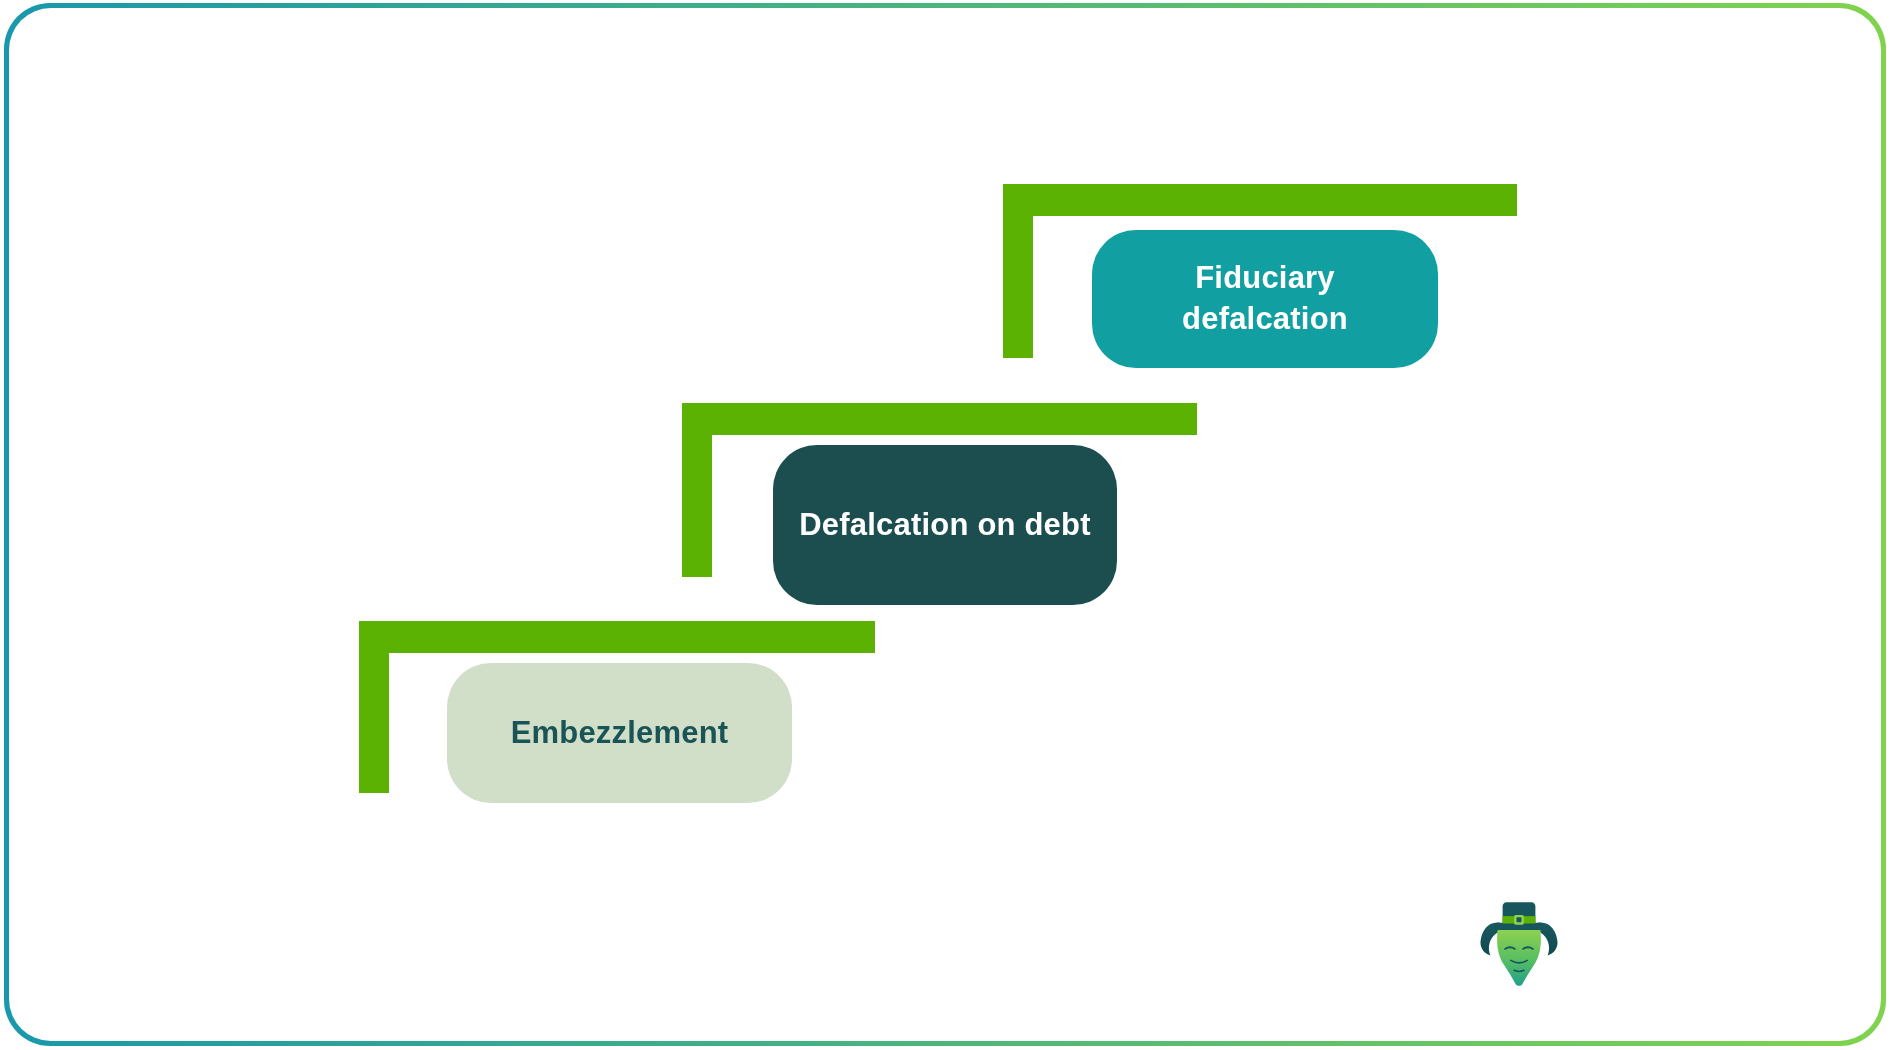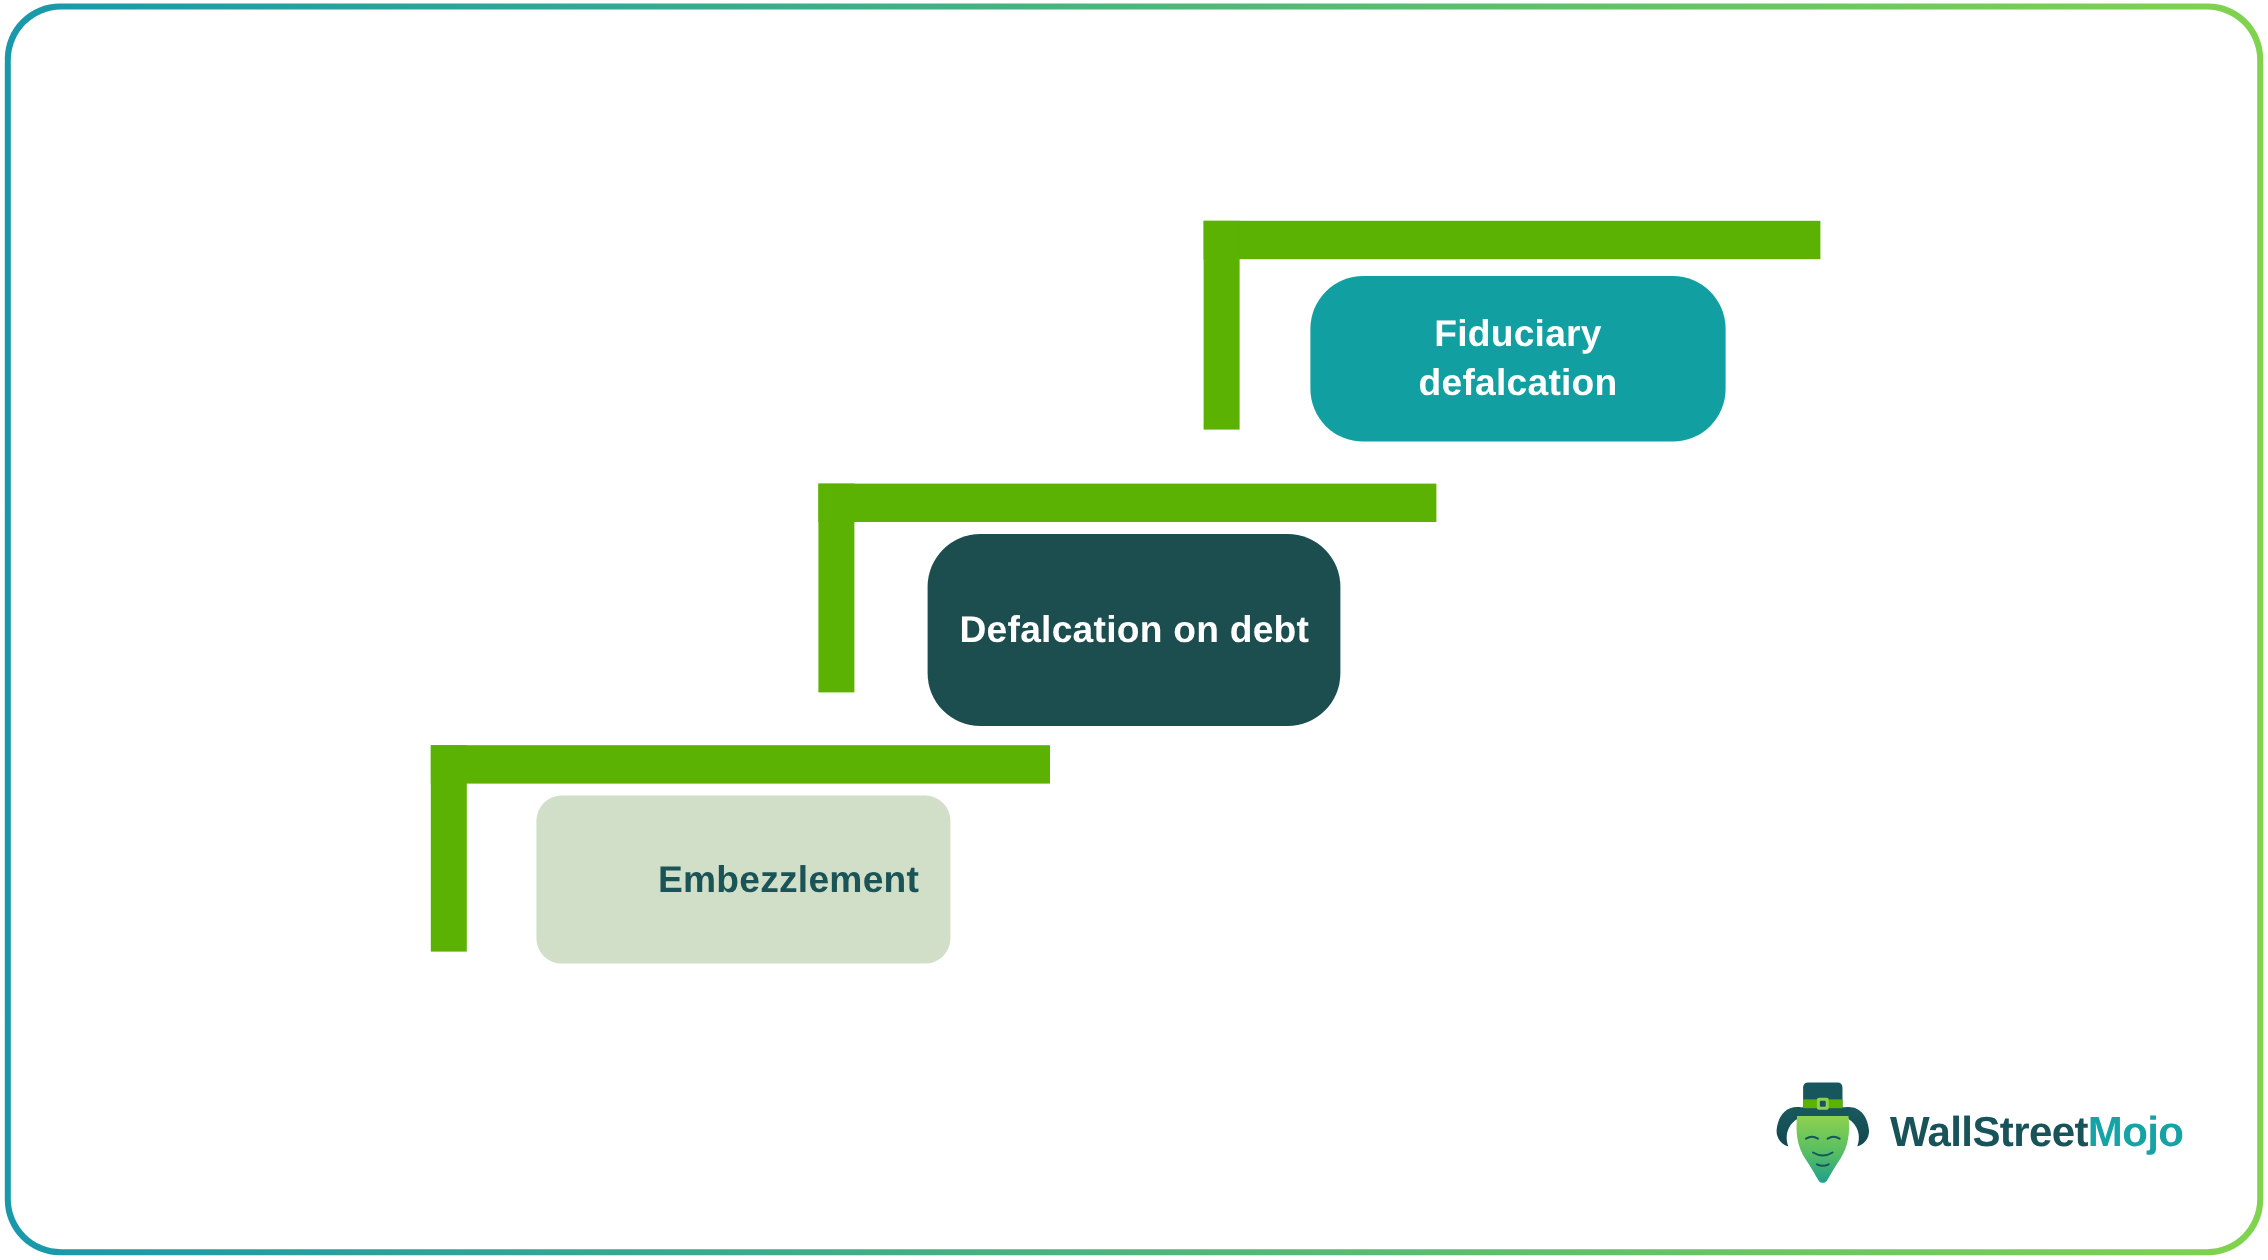--- a/index.html
+++ b/index.html
@@ -23,21 +23,21 @@
 
   .step2 .hbar{left:682px;top:403px;width:515px;}
   .step2 .vbar{left:682px;top:403px;height:174px;}
   .step2 .box {left:773px;top:445px;width:344px;height:160px;}
 
   .step3 .hbar{left:359px;top:621px;width:516px;}
   .step3 .vbar{left:359px;top:621px;height:172px;}
   .step3 .box {left:447px;top:663px;width:345px;height:140px;}
 
   .box{position:absolute;border-radius:44px;display:flex;align-items:center;
-       justify-content:flex-end;text-align:center;font-weight:700;font-size:31px;
+       justify-content:center;text-align:center;font-weight:700;font-size:31px;
        line-height:1.32;padding:0 26px;box-sizing:border-box;
        letter-spacing:0.2px;}
 
   .logo{position:absolute;left:1478px;top:901px;display:flex;
         align-items:center;gap:15px;}
   .logo-text{font-size:35px;font-weight:700;letter-spacing:-0.5px;
              white-space:nowrap;}
 </style>
 </head>
 <body>
@@ -60,21 +60,21 @@
     <div class="hbar" style="background: rgb(92, 178, 2);"></div>
     <div class="vbar" style="background: rgb(92, 178, 2);"></div>
     <div class="box" style="background: rgb(28, 78, 79); color: rgb(255, 255, 255);">
       <span>Defalcation on debt</span>
     </div>
   </div>
 
   <div class="step3">
     <div class="hbar" style="background: rgb(92, 178, 2);"></div>
     <div class="vbar" style="background: rgb(92, 178, 2);"></div>
-    <div class="box" style="background: rgb(209, 222, 200); color: rgb(27, 84, 86); border-radius: 21px;">
+    <div class="box" style="background: rgb(209, 222, 200); color: rgb(27, 84, 86);">
       <span>Embezzlement</span>
     </div>
   </div>
 
   <div class="logo">
     <svg width="82" height="86" viewBox="0 0 100 104">
       <defs>
         <linearGradient id="face" x1="0" y1="0" x2="0" y2="1">
           <stop offset="0" stop-color="#8FD14F"></stop>
           <stop offset="0.55" stop-color="#57BE62"></stop>
@@ -99,18 +99,15 @@
       <rect x="30" y="18" width="40" height="9" fill="#5CB202"></rect>
       <rect x="44" y="16.5" width="12" height="12" rx="2" fill="#8FD14F"></rect>
       <rect x="47" y="19.5" width="6" height="6" rx="1" fill="#17565C"></rect>
 
       <path d="M33,58 q6,-4 12,0" stroke="#17565C" stroke-width="2.2" fill="none" stroke-linecap="round"></path>
       <path d="M55,58 q6,-4 12,0" stroke="#17565C" stroke-width="2.2" fill="none" stroke-linecap="round"></path>
 
       <path d="M40,72 q10,6 20,0" stroke="#17565C" stroke-width="2" fill="none" stroke-linecap="round"></path>
       <path d="M44,84 q6,3 12,0" stroke="#17565C" stroke-width="2" fill="none" stroke-linecap="round"></path>
     </svg>
-    <div class="logo-text">
-      <span style="color: rgb(25, 83, 90);">WallStreet</span><span style="color: rgb(22, 163, 166);">Mojo</span>
-    </div>
   </div>
 
 </div>
 
 </body></html>

